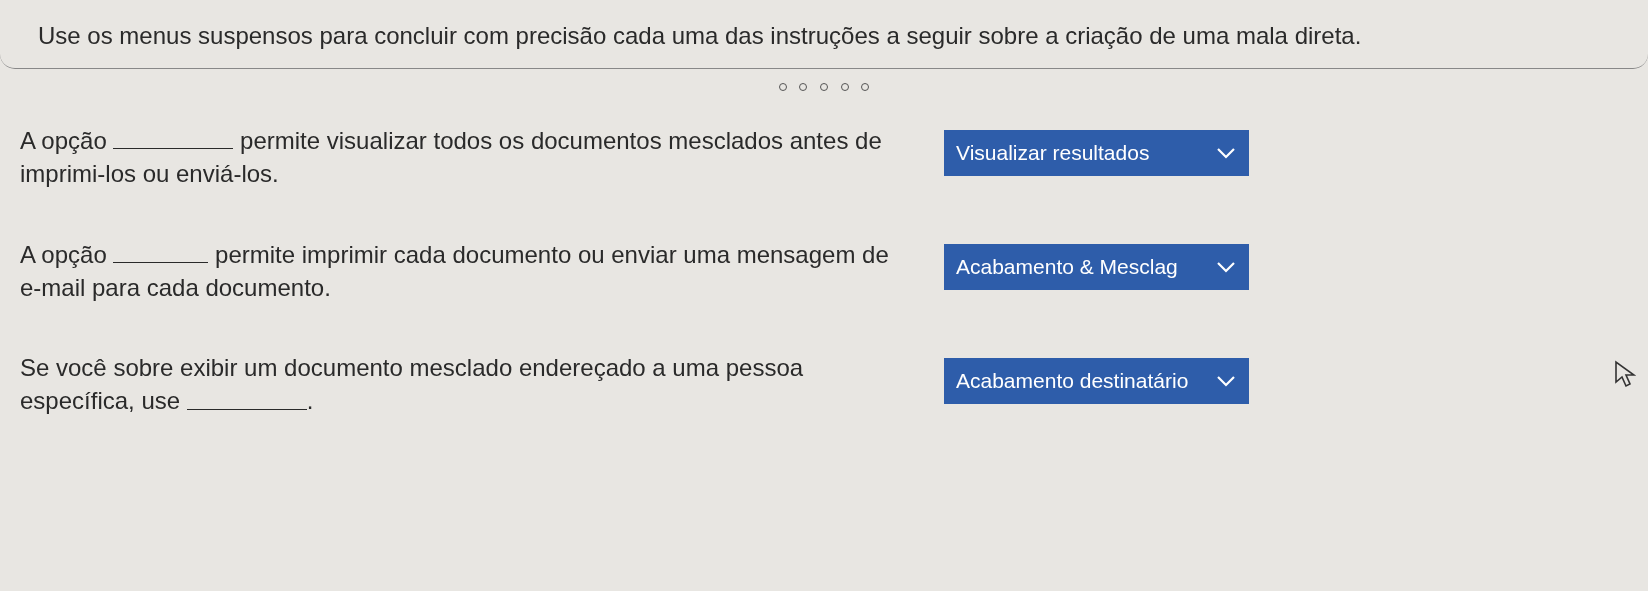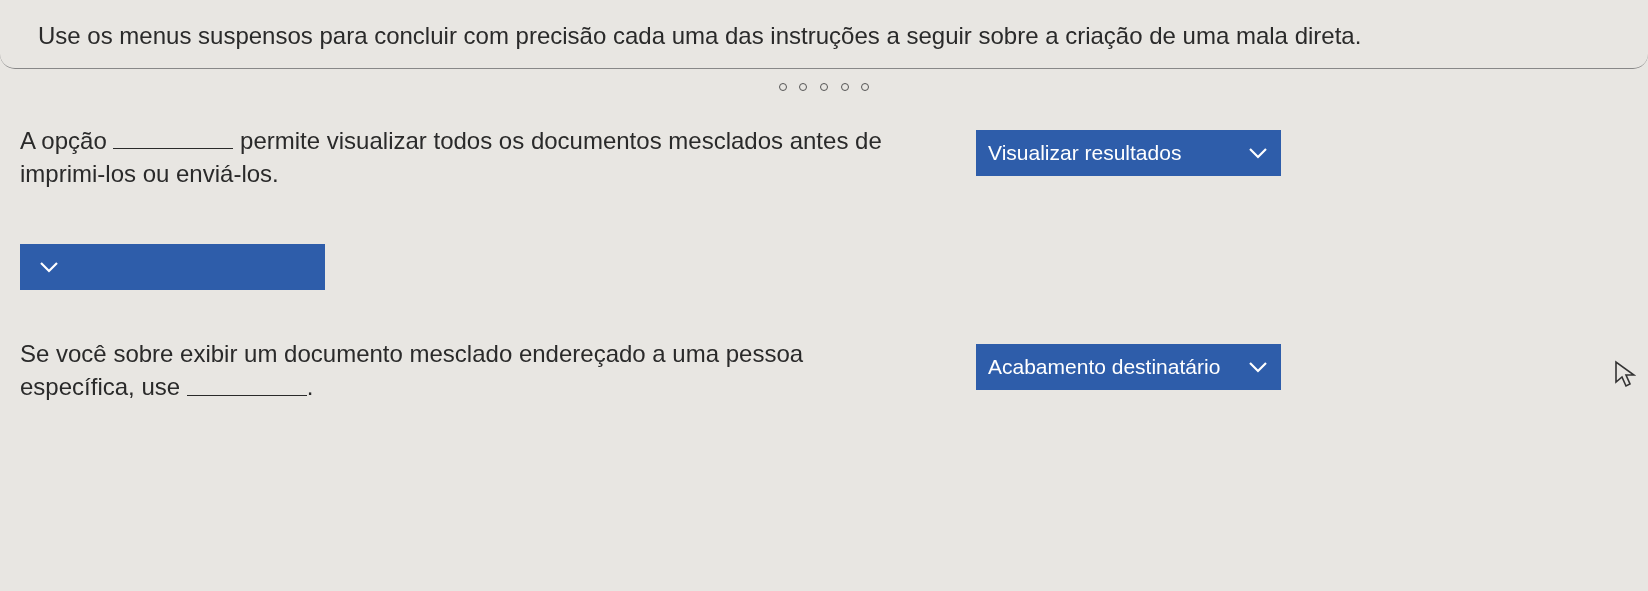--- a/index.html
+++ b/index.html
@@ -35,21 +35,21 @@
       height: 8px;
       border: 1.5px solid #555;
       border-radius: 50%;
       margin: 0 2px;
       background: transparent;
     }
     .question-block {
       display: flex;
       align-items: flex-start;
       padding: 24px 20px 24px 20px;
-      gap: 76px;
+      gap: 44px;
     }
     .question-text {
       flex: 0 0 880px;
       font-size: 24px;
       color: #2a2a2a;
       line-height: 1.35;
     }
     .blank {
       display: inline-block;
       border-bottom: 1.5px solid #2a2a2a;
@@ -126,22 +126,26 @@
       <span class="chevron">
         <svg width="18" height="12" viewBox="0 0 18 12">
             <path d="M1 2 L9 10 L17 2" stroke="#fff" stroke-width="2.2" fill="none"></path>
           </svg>
       </span>
     </div>
   </div>
 </div>
 
 <div class="question-block">
+  <div class="question-text">
+    <span>A opção </span><span class="blank blank-mid"></span><span> permite imprimir cada documento ou enviar uma mensagem de e-mail para cada documento.</span>
+  </div>
   <div class="dropdown-wrap">
     <div class="dropdown">
+      <span class="dropdown-label">Acabamento &amp; Mesclag</span>
       <span class="chevron">
         <svg width="18" height="12" viewBox="0 0 18 12">
             <path d="M1 2 L9 10 L17 2" stroke="#fff" stroke-width="2.2" fill="none"></path>
           </svg>
       </span>
     </div>
   </div>
 </div>
 
 <div class="question-block">

